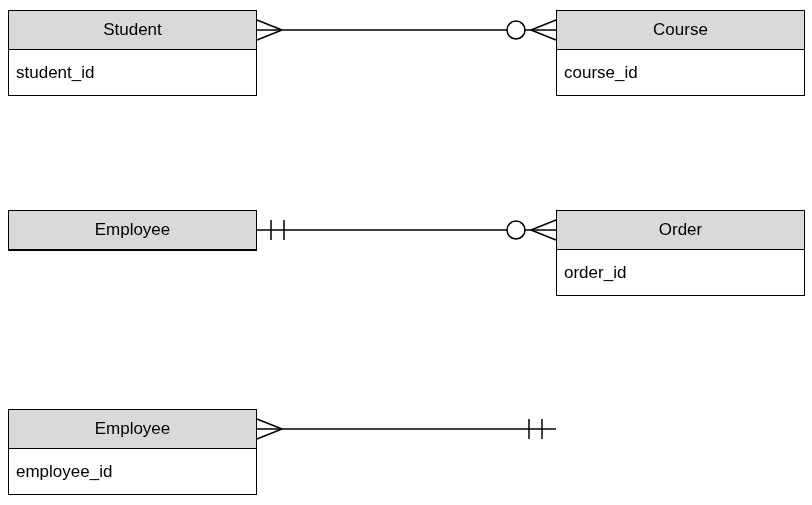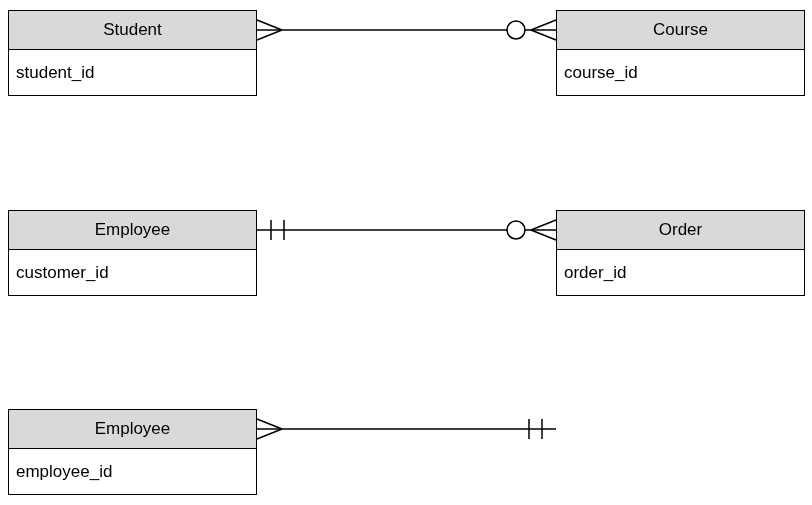--- a/index.html
+++ b/index.html
@@ -83,21 +83,20 @@
     <div class="entity-body">course_id</div>
   </div>
 
   <div class="entity col-left row-0">
     <div class="entity-header">Student</div>
     <div class="entity-body">student_id</div>
   </div>
 
   <div class="entity col-left row-1">
     <div class="entity-header">Employee</div>
-    <div class="entity-body">customer_id</div>
   </div>
 
   <div class="entity col-left row-2">
     <div class="entity-header">Employee</div>
     <div class="entity-body">employee_id</div>
   </div>
 
   <div class="entity col-right row-1">
     <div class="entity-header">Order</div>
     <div class="entity-body">order_id</div>

